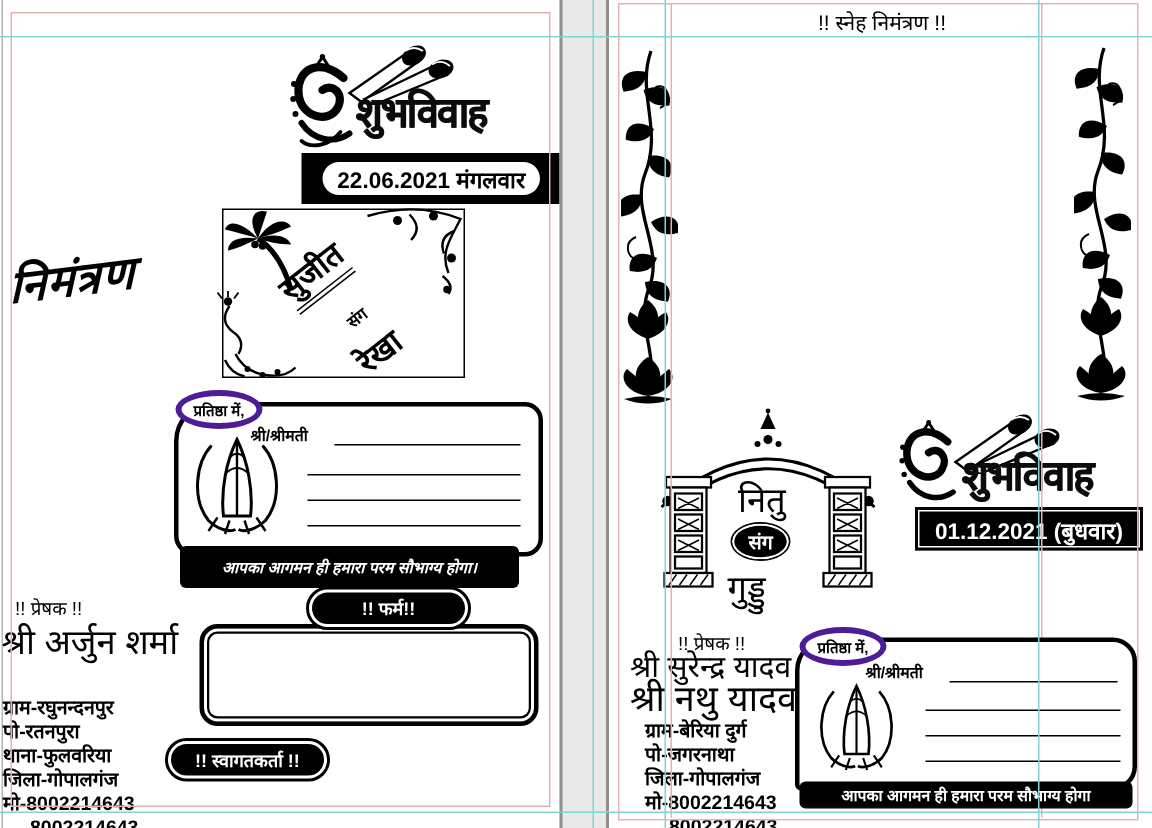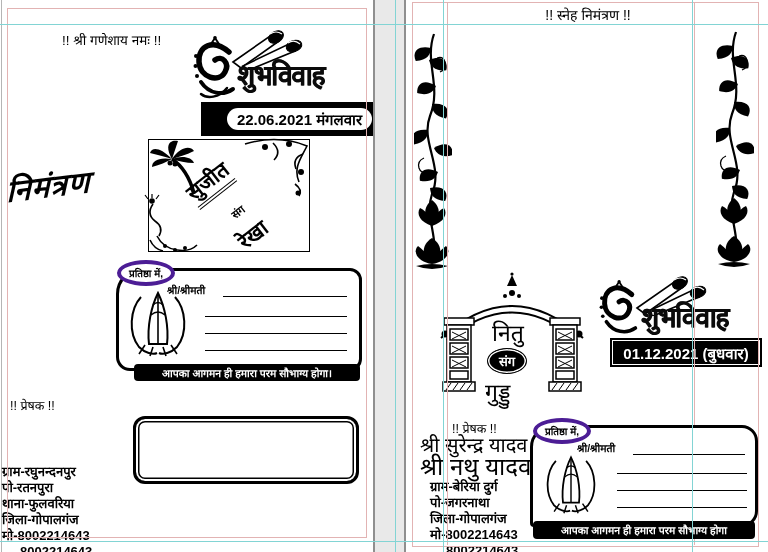--- a/index.html
+++ b/index.html
@@ -13,21 +13,21 @@
   .pink-v{position:absolute;width:1px;background:#e2b3b3;z-index:5;}
   .divider{position:absolute;top:0;height:552px;background:#e9e9e9;border-left:2px solid #8f8f8f;border-right:2px solid #8f8f8f;z-index:6;}
   .edge-l{position:absolute;left:1px;top:0;height:552px;width:1px;background:#b5b5b5;}
   
   .dev{font-weight:normal;white-space:nowrap;}
   .small-addr{font-size:13px;font-weight:bold;line-height:16px;white-space:nowrap;}
   
   .pill{position:absolute;background:#fff;border:2px solid #000;border-radius:999px;padding:2px;z-index:20;}
   .pill-in{display:block;background:#000;color:#fff;border-radius:999px;padding:2px 16px;font-size:12px;font-weight:bold;white-space:nowrap;}
   
-  .date-left{background:#000;padding:3px 20px;display:flex;align-items:center;justify-content:center;}
+  .date-left{background:#000;padding:3px 8px;display:flex;align-items:center;justify-content:center;}
   .date-left-in{background:#fff;border-radius:999px;font-weight:bold;font-size:15px;padding:1px 10px;white-space:nowrap;}
   .date-right{background:#000;box-shadow:inset 0 0 0 2px #000,inset 0 0 0 3px #fff;
               display:flex;align-items:center;justify-content:center;color:#fff;font-weight:bold;font-size:15px;white-space:nowrap;}
   
   .logo{position:absolute;}
   .logo-text{position:absolute;font-weight:bold;font-size:26px;letter-spacing:-1px;color:#0b0b0b;
              text-shadow:0.7px 0 #0b0b0b;transform:scaleY(1.08);white-space:nowrap;}
   
   .names-frame{position:absolute;border:1.5px solid #000;background:#fff;}
   .rot{position:absolute;transform:rotate(-38deg);font-weight:bold;white-space:nowrap;}
@@ -78,21 +78,20 @@
           <path d="M2,236 Q18,242 34,236 Q18,232 2,236 Z"></path>
         </g>
       </g>
     </defs>
   </svg>
 
   <div class="abs" style="left:0;top:0;width:373px;height:552px;">
     <div class="edge-l"></div>
     <div class="margin-rect" style="left:7px;top:8px;width:358px;height:528px;"></div>
 
-    <div class="abs dev" style="left:62px;top:31px;font-size:13.5px;">!! श्री गणेशाय नमः !!</div>
 
     <div class="logo" style="left:193px;top:30px;width:165px;height:72px;">
       <svg class="abs" style="left:36px;top:0;" width="78" height="40" viewBox="0 0 78 40">
         <g fill="#fff" stroke="#000" stroke-width="1.6">
           <path d="M4,32 L44,4 L50,11 L12,38 Z"></path>
           <path d="M14,36 L62,13 L66,21 L20,40 Z"></path>
         </g>
         <g fill="#000" stroke="#000">
           <ellipse cx="47" cy="7" rx="8" ry="5.5" transform="rotate(-30 47 7)"></ellipse>
           <ellipse cx="65" cy="16" rx="8" ry="5.5" transform="rotate(-18 65 16)"></ellipse>
@@ -183,36 +182,43 @@
           <path d="M14,10 C3,22 1,46 12,60 C18,66 26,68 30,66"></path>
           <path d="M48,10 C59,22 61,46 50,60 C44,66 36,68 32,66"></path>
         </g>
         <path d="M31,6 C24,20 20,40 22,57 L40,57 C42,40 38,20 31,6 Z" fill="#fff" stroke="#000" stroke-width="2"></path>
         <g stroke="#000" fill="none">
           <line x1="31" y1="8" x2="31" y2="57" stroke-width="1.6"></line>
           <path d="M26,18 q5,-5 10,0 M24,28 q7,-6 14,0" stroke-width="1.3"></path>
           <path d="M18,58 l-6,9 M44,58 l6,9 M26,60 l-3,9 M36,60 l3,9" stroke-width="1.6"></path>
         </g>
       </svg>
-      <div class="gb-bar" style="left:15px;top:93px;width:226px;height:17px;">
+      <div class="gb-bar" style="left:1px;top:93px;width:226px;height:28px;font-style:italic;">
         <span>आपका आगमन ही हमारा परम सौभाग्य होगा।</span>
       </div>
     </div>
 
     <div class="abs dev" style="left:10px;top:397px;font-size:12.5px;">!! प्रेषक !!</div>
+    <div class="abs dev" style="left:1px;top:411px;font-size:23px;">श्री अर्जुन शर्मा</div>
     <div class="abs" style="left:2px;top:464px;">
       <div class="small-addr">ग्राम-रघुनन्दनपुर</div>
       <div class="small-addr">पो-रतनपुरा</div>
       <div class="small-addr">थाना-फुलवरिया</div>
       <div class="small-addr">जिला-गोपालगंज</div>
       <div class="small-addr">मो-8002214643</div>
       <div class="small-addr" style="padding-left:18px;">8002214643</div>
     </div>
 
+    <div class="pill" style="left:204px;top:391px;">
+      <span class="pill-in" style="min-width:70px;text-align:center;">!! फर्म!!</span>
+    </div>
     <div class="firm-box" style="left:133px;top:416px;width:220px;height:62px;"></div>
+    <div class="pill" style="left:110px;top:492px;">
+      <span class="pill-in">!! स्वागतकर्ता !!</span>
+    </div>
   </div>
 
   <div class="divider" style="left:373px;width:29px;"></div>
 
   <div class="abs" style="left:408px;top:0;width:360px;height:552px;">
     <div class="margin-rect" style="left:4px;top:2px;width:345px;height:543px;"></div>
     <div class="pink-v" style="left:39px;top:2px;height:543px;"></div>
     <div class="pink-v" style="left:286px;top:2px;height:543px;"></div>
 
     <div class="abs dev" style="left:0;top:5px;width:360px;text-align:center;font-size:14px;">!! स्नेह निमंत्रण !!</div>

